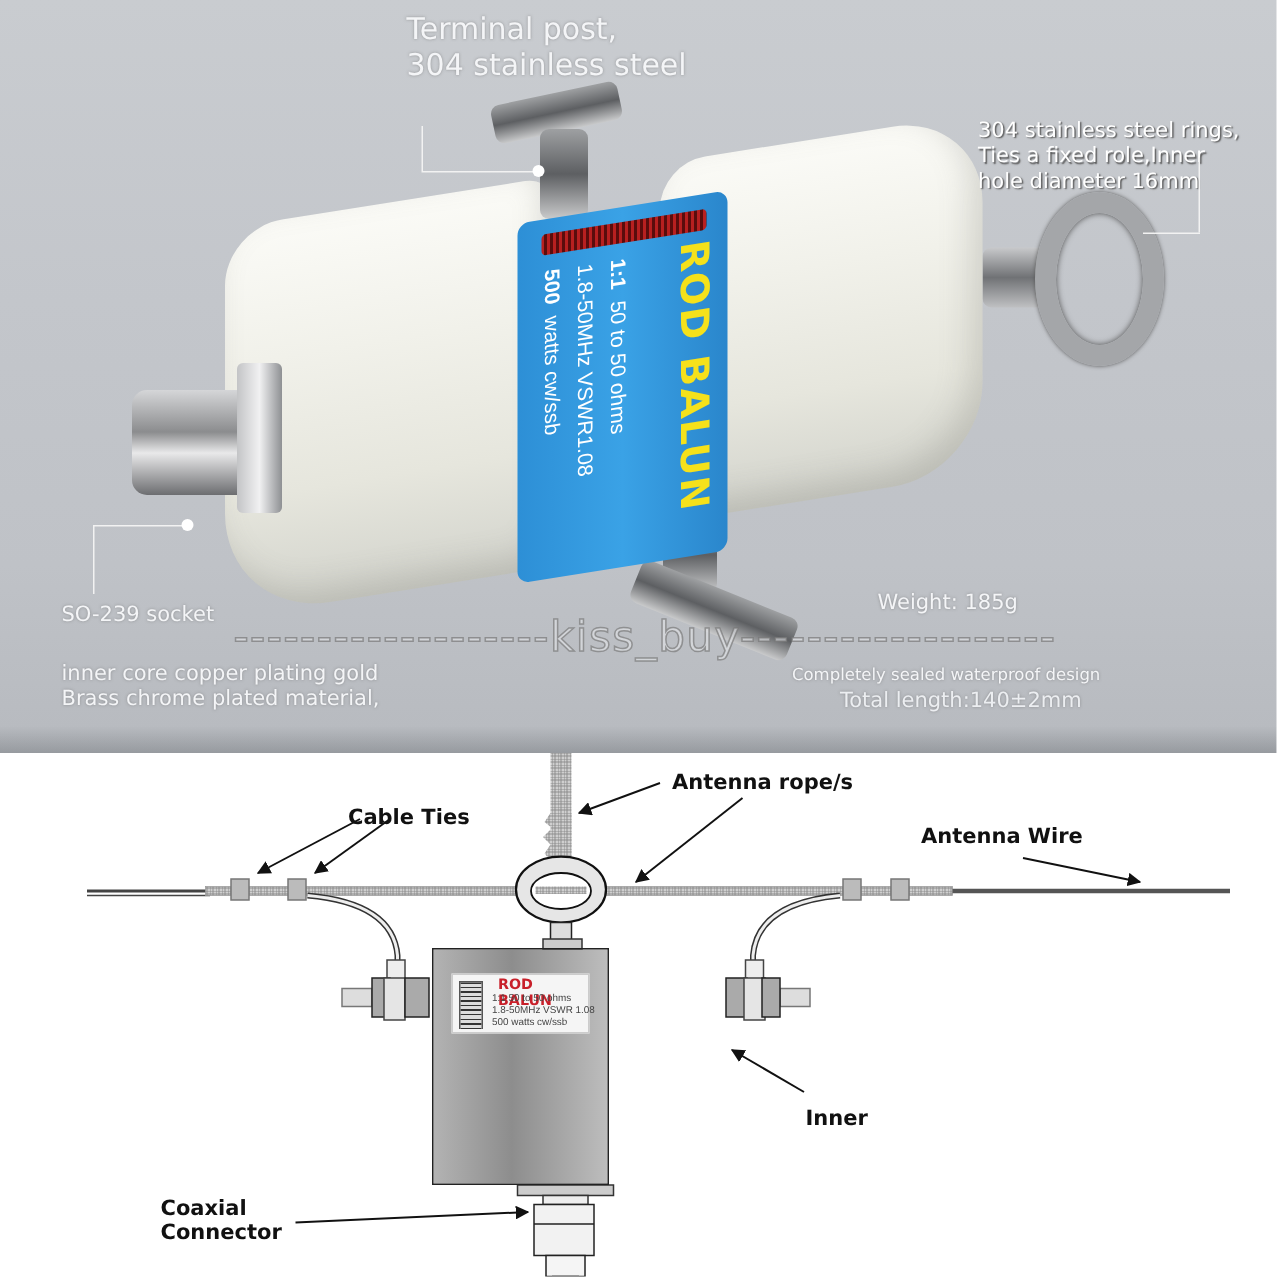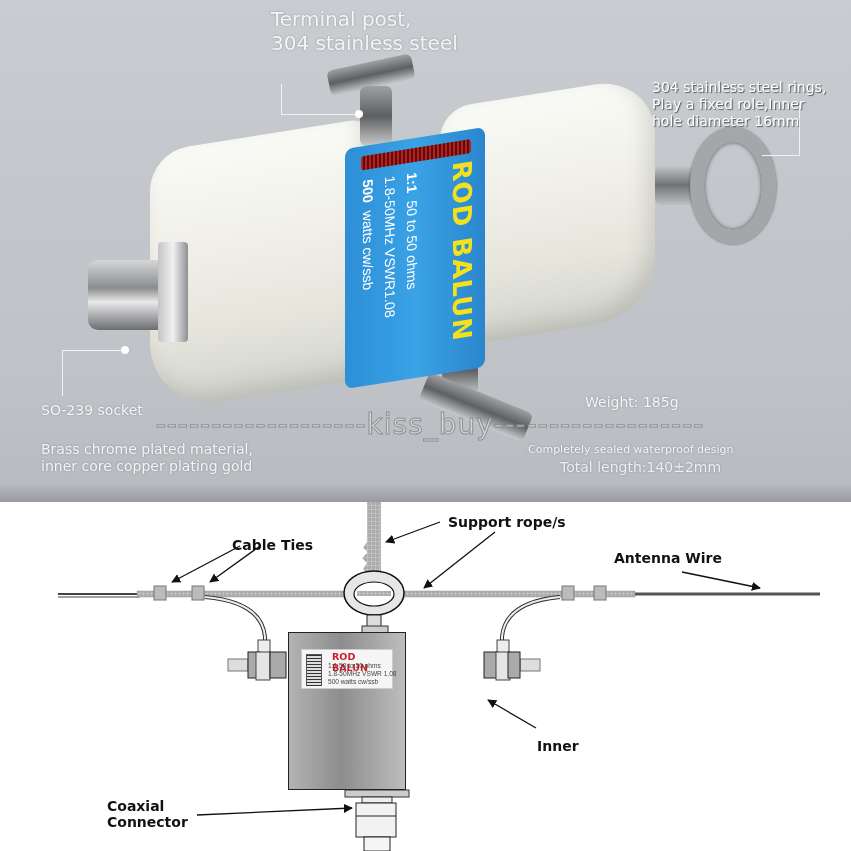--- a/index.html
+++ b/index.html
@@ -118,34 +118,34 @@
     <div class="cap terminal">
       <div>Terminal post,</div>
       <div>304 stainless steel</div>
     </div>
     <div class="leader" style="left:281px;top:84px;height:30px;border-left-width:1px;"></div>
     <div class="leader" style="left:281px;top:114px;width:77px;border-top-width:1px;"></div>
     <div class="dot" style="left:355px;top:110px;"></div>
 
     <div class="cap rings">
       <div>304 stainless steel rings,</div>
-      <div>Play a fixed role,Inner</div>
+      <div>Ties a fixed role,Inner</div>
       <div>hole diameter 16mm</div>
     </div>
     <div class="leader" style="left:799px;top:105px;height:50px;border-left-width:1px;"></div>
     <div class="leader" style="left:762px;top:155px;width:38px;border-top-width:1px;"></div>
 
     <div class="leader" style="left:62px;top:350px;height:46px;border-left-width:1px;"></div>
     <div class="leader" style="left:62px;top:350px;width:62px;border-top-width:1px;"></div>
     <div class="dot" style="left:121px;top:346px;"></div>
 
     <div class="cap socket">SO-239 socket</div>
     <div class="cap brass">
+      <div>inner core copper plating gold</div>
       <div>Brass chrome plated material,</div>
-      <div>inner core copper plating gold</div>
     </div>
     <div class="cap weight">Weight: 185g</div>
     <div class="cap length">Total length:140±2mm</div>
     <div class="cap sealed">Completely sealed waterproof design</div>
 
     <div class="watermark">-------------------kiss_buy-------------------</div>
   </div>
 
   <div class="diagram">
     <svg width="851" height="349" style="position:absolute;left:0;top:0">
@@ -217,21 +217,21 @@
         <div class="coil"></div>
         <div class="t">ROD BALUN</div>
         <div class="s">
           <div>1:1      50 to 50 ohms</div>
           <div>1.8-50MHz  VSWR 1.08</div>
           <div>500 watts   cw/ssb</div>
         </div>
       </div>
     </div>
 
-    <div class="dlabel rope">Support rope/s</div>
+    <div class="dlabel rope">Antenna rope/s</div>
     <div class="dlabel ties">Cable Ties</div>
     <div class="dlabel wire">Antenna Wire</div>
     <div class="dlabel balun">Inner</div>
     <div class="dlabel coax">
       <div>Coaxial</div>
       <div>Connector</div>
     </div>
   </div>
 </div>
 

